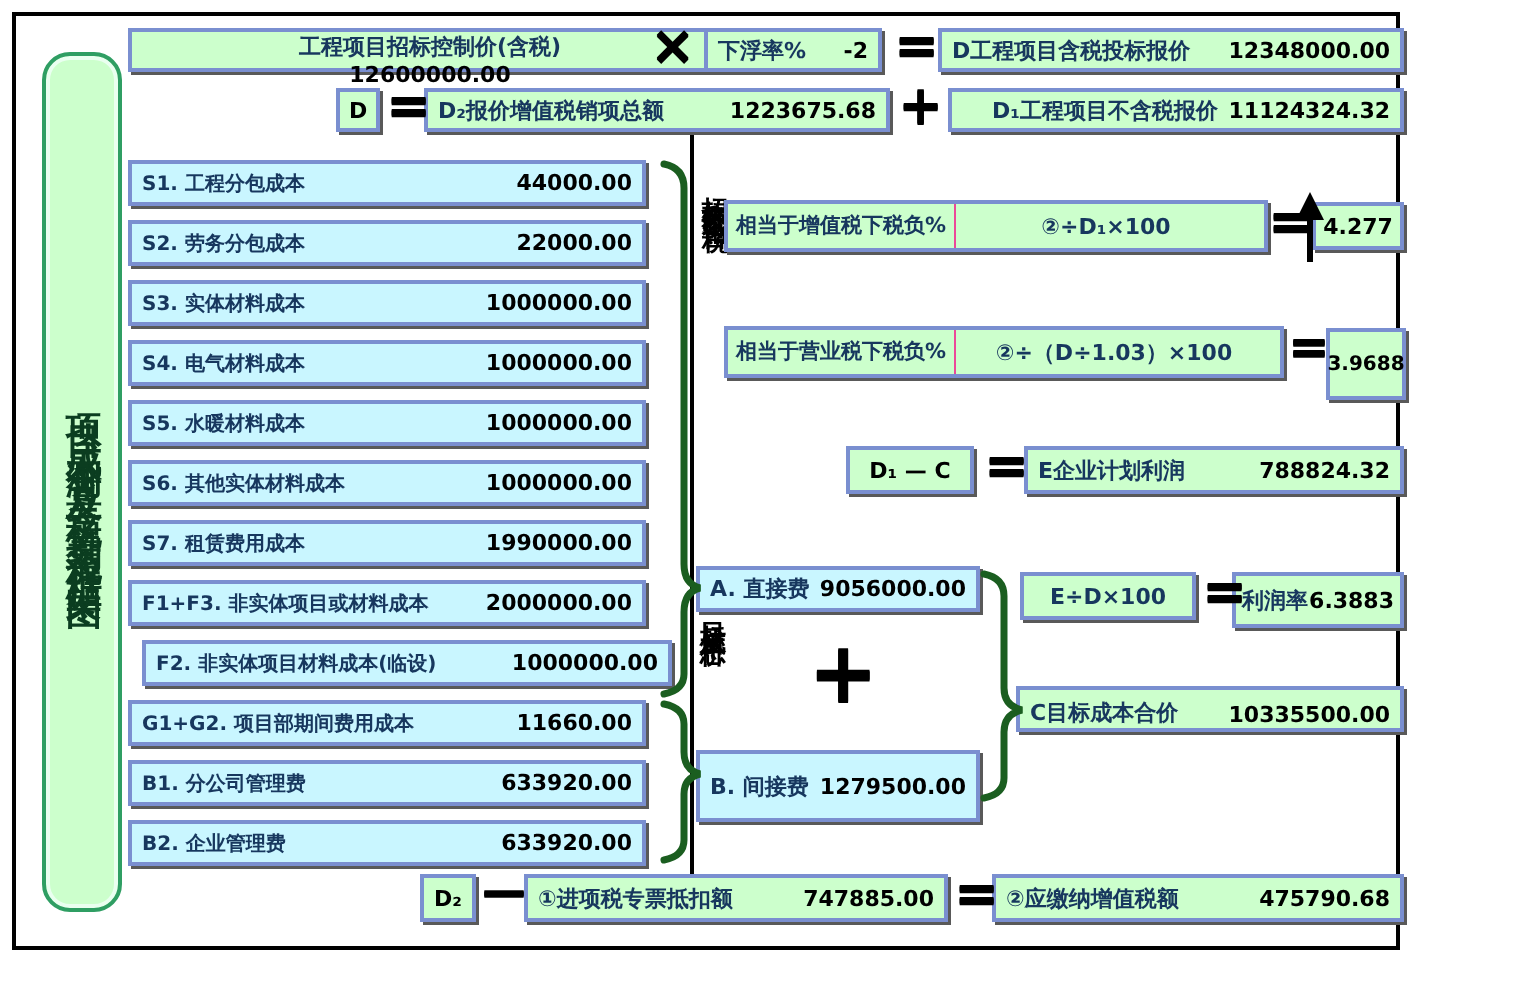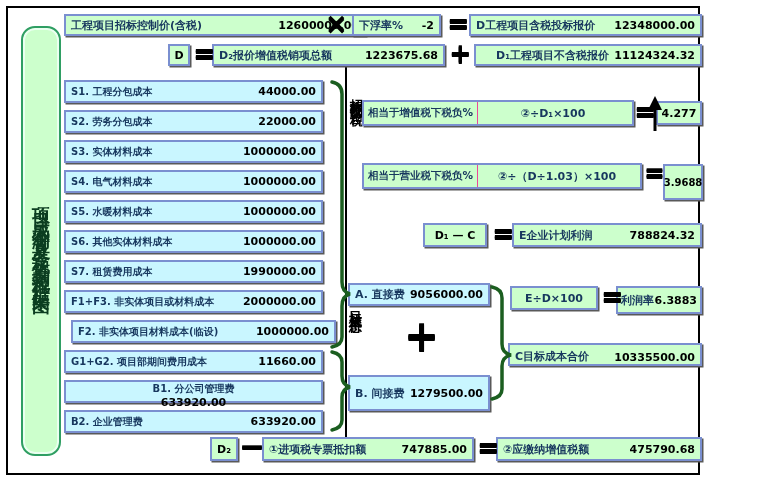--- a/index.html
+++ b/index.html
@@ -39,21 +39,21 @@
   <div class="frame"></div>
 
   <svg class="underlayer" width="760" height="495">
     <line x1="346" y1="64" x2="346" y2="437" stroke="#000" stroke-width="2"></line>
   </svg>
 
   <div class="sidebar">
     <div class="sidebar-title">项目成本测算及专税筹划流程框架图</div>
   </div>
 
-  <div class="box green" style="left:64px;top:14px;width:302px;height:22px;">
+  <div class="box green" style="left:64px;top:14px;width:302px;height:22px;flex-direction:column;">
     <span class="lbl">工程项目招标控制价(含税)</span>
     <span class="val">12600000.00</span>
   </div>
   <div class="op" style="left:325px;top:8px;font-size:27px;">×</div>
   <div class="box green" style="left:352px;top:14px;width:89px;height:22px;">
     <span class="lbl">下浮率%</span>
     <span class="val">-2</span>
   </div>
   <div class="op" style="left:447px;top:8px;font-size:27px;">=</div>
   <div class="box green" style="left:469px;top:14px;width:233px;height:22px;text-align:center;">
@@ -108,21 +108,21 @@
     <span class="val">2000000.00</span>
   </div>
   <div class="box cyan" style="left:71px;top:320px;width:265px;height:23px;">
     <span class="lbl sm">F2. 非实体项目材料成本(临设)</span>
     <span class="val">1000000.00</span>
   </div>
   <div class="box cyan" style="left:64px;top:350px;width:259px;height:23px;">
     <span class="lbl sm">G1+G2. 项目部期间费用成本</span>
     <span class="val">11660.00</span>
   </div>
-  <div class="box cyan" style="left:64px;top:380px;width:259px;height:23px;flex-direction:column;">
+  <div class="box cyan" style="left:64px;top:380px;width:259px;height:23px;">
     <span class="lbl sm">B1. 分公司管理费</span>
     <span class="val">633920.00</span>
   </div>
   <div class="box cyan" style="left:64px;top:410px;width:259px;height:23px;">
     <span class="lbl sm">B2. 企业管理费</span>
     <span class="val">633920.00</span>
   </div>
 
   <div class="vtext" style="left:350px;top:88px;height:176px;">招标控制价（含税）</div>
   <div class="vtext" style="left:349px;top:300px;height:112px;">目标成本总价</div>

